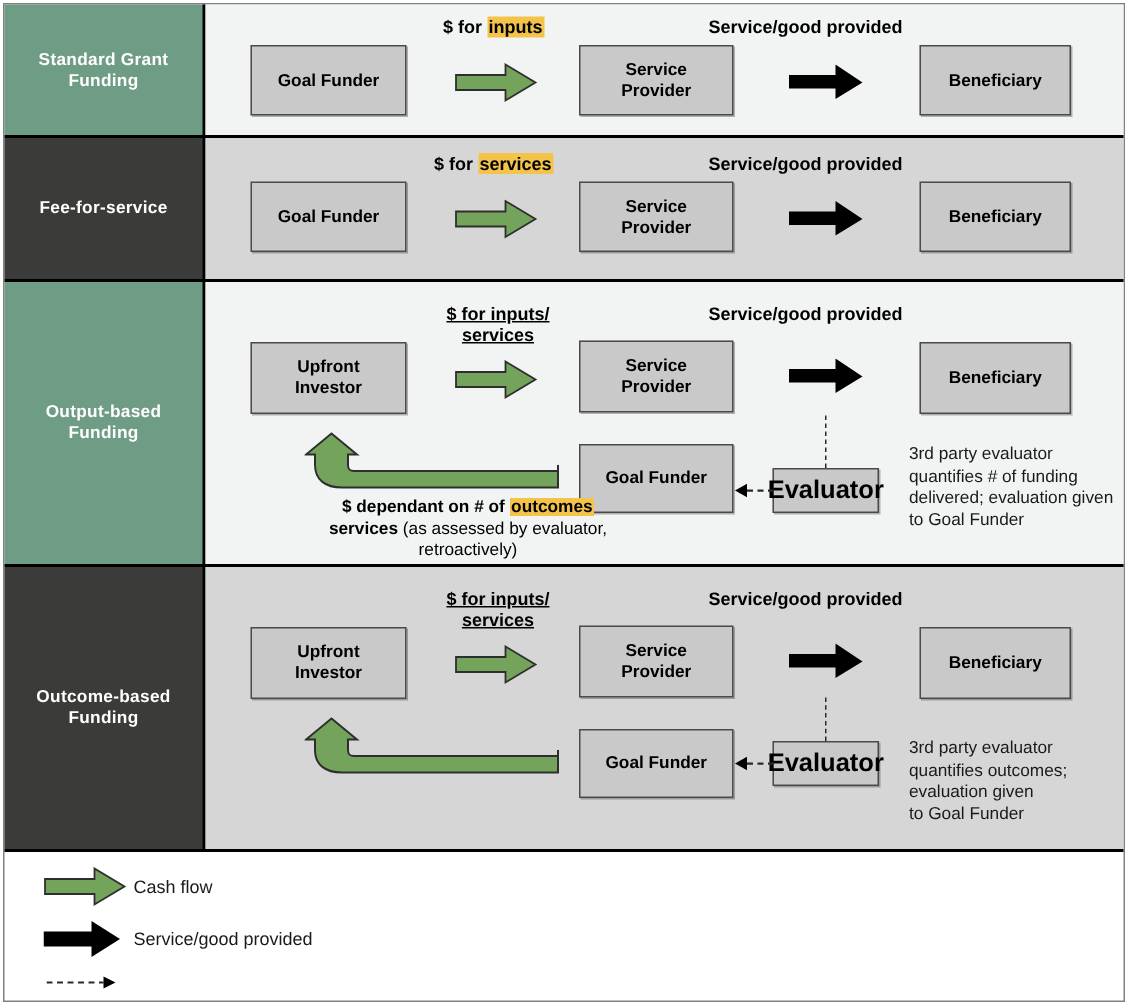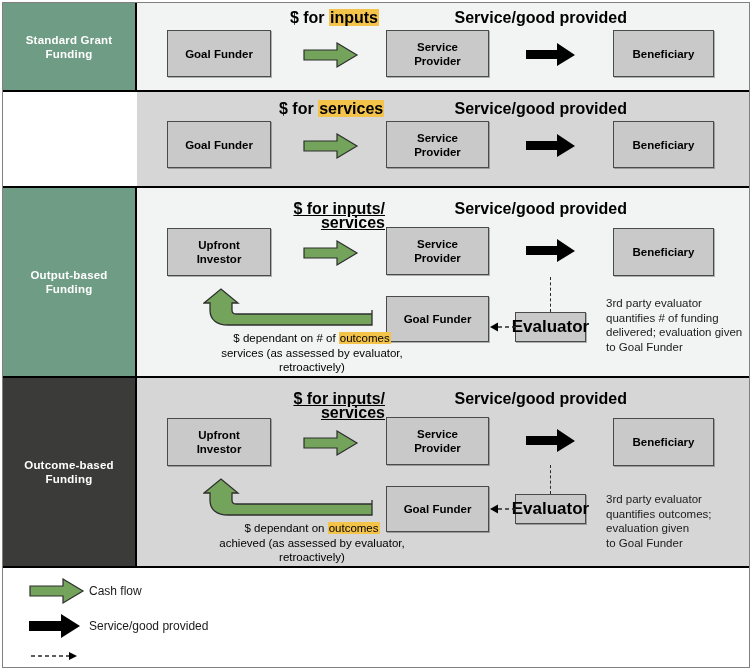--- a/index.html
+++ b/index.html
@@ -82,25 +82,25 @@
     font-weight: bold;
     font-size: 11.5px;
     line-height: 14px;
     color: #000000;
   }
   .node.small { font-size: 17px; }
 
   
   .caption {
     position: absolute;
-    font-size: 16px;
+    font-size: 12px;
     font-weight: bold;
     color: #000000;
     line-height: 14px;
-    text-align: right;
+    text-align: center;
     white-space: nowrap;
   }
   .caption.wrap { white-space: normal; text-decoration: underline; }
   .hl {
     background: #f3c34a;
     padding: 0 1px;
   }
 
   .note {
     position: absolute;
@@ -111,21 +111,21 @@
     text-align: left;
   }
 
   .backflow-text {
     position: absolute;
     font-size: 11.5px;
     line-height: 14.5px;
     color: #000000;
     text-align: center;
   }
-  .backflow-text b { font-weight: normal; }
+  .backflow-text b { font-weight: bold; }
 
   
   .arrow-green, .arrow-black {
     position: absolute;
   }
 
   
   .dash-v {
     position: absolute;
     border-left: 1.5px dashed #2a2a2a;
@@ -196,20 +196,25 @@
         </svg>
       </div>
 
       <div class="node" style="left:476px;top:27px;width:101px;height:47px;">
         <span>Beneficiary</span>
       </div>
     </div>
   </div>
 
   <div class="row" style="top:92px;height:96px;">
+    <div class="row-label bg-dark">
+      <div>
+        <span>Fee-for-service</span>
+      </div>
+    </div>
     <div class="row-body body-grey">
       <div class="node" style="left:30px;top:29px;width:104px;height:47px;">
         <span>Goal Funder</span>
       </div>
       <div class="caption" style="left:142px;top:10px;width:100px;">
         <span>$ for </span><span class="hl">services</span>
       </div>
       <div class="arrow-green" style="left:166px;top:41px;">
         <svg width="56" height="27" viewBox="0 0 56 27">
           <path d="M1,8 L34,8 L34,1 L54,13 L34,25 L34,18 L1,18 Z" fill="#74a35c" stroke="#2e2e2e" stroke-width="1.2" stroke-linejoin="miter"></path>
@@ -377,24 +382,20 @@
         <span>3rd party evaluator</span><br>
         <span>quantifies outcomes;</span><br>
         <span>evaluation given</span><br>
         <span>to Goal Funder</span>
       </div>
       <div style="position:absolute;left:66px;top:100px;">
         <svg width="170" height="42" viewBox="0 0 170 42">
           <path d="M169,22 L169,37 L25,37 C14,37 7,32 7,22 L7,15 L1,15 L18,1 L35,15 L29,15 L29,22 C29,25 30,26 33,26 L169,26 Z" fill="#74a35c" stroke="#2e2e2e" stroke-width="1.3" stroke-linejoin="miter"></path>
         </svg>
       </div>
-      <div class="backflow-text" style="left:55px;top:143px;width:240px;">
-        <b>$ dependant on </b><b class="hl">outcomes</b><br>
-        <b>achieved </b><span>(as assessed by evaluator, retroactively)</span>
-      </div>
     </div>
   </div>
 
   <div class="legend" style="top:568px;height:99px;">
 
     <div style="position:absolute;left:10px;top:10px;">
       <svg width="56" height="27" viewBox="0 0 56 27">
         <path d="M1,8 L34,8 L34,1 L54,13 L34,25 L34,18 L1,18 Z" fill="#74a35c" stroke="#2e2e2e" stroke-width="1.2" stroke-linejoin="miter"></path>
       </svg>
     </div>

